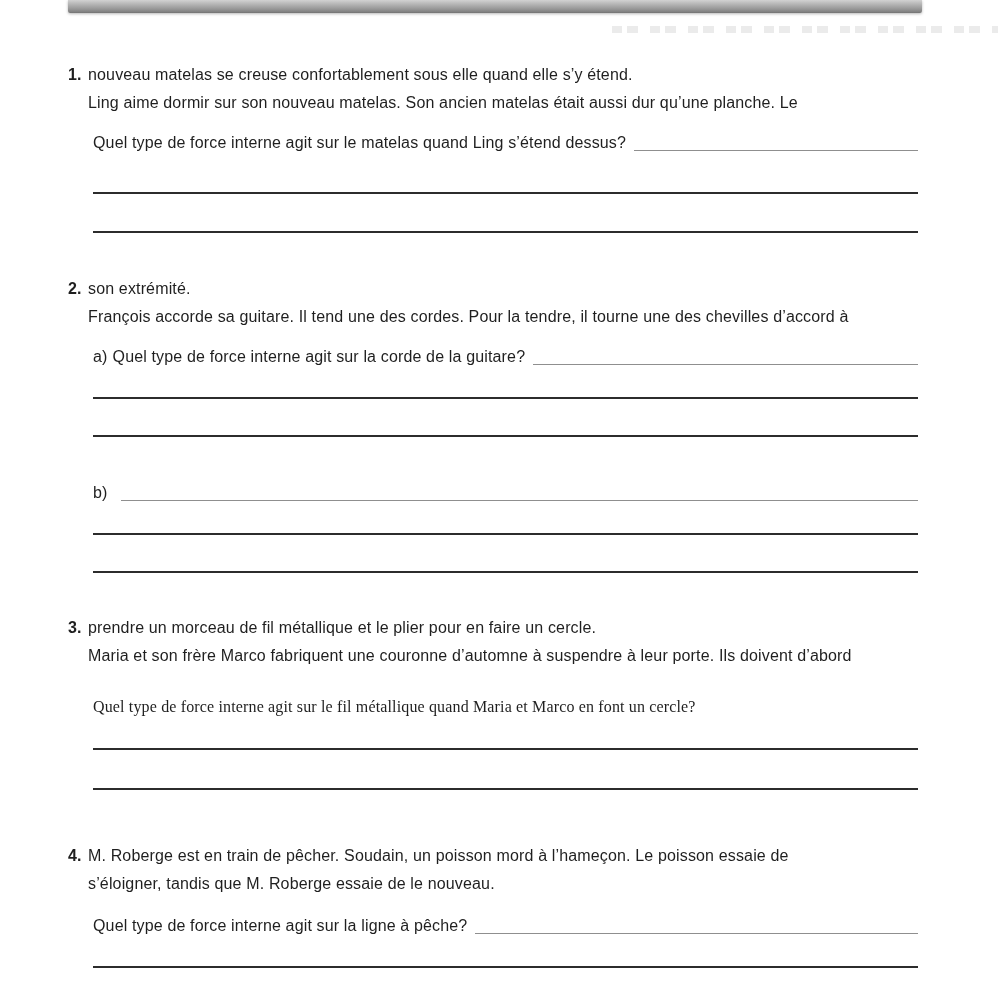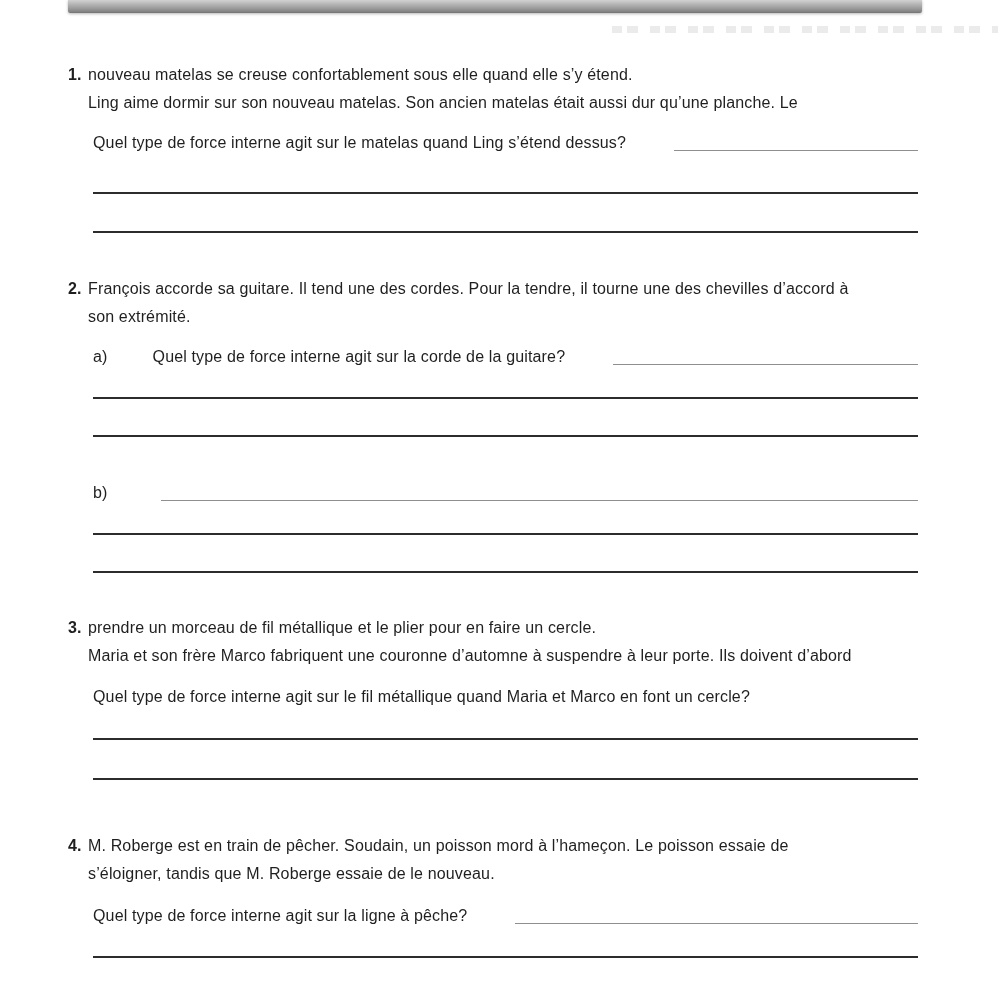--- a/index.html
+++ b/index.html
@@ -48,39 +48,38 @@
     position: absolute; left: 0; top: 0;
     font-weight: 700;
   }
 
   .q-row {
     display: flex;
     align-items: flex-end;
     margin-left: 25px;
     line-height: 27px;
     white-space: nowrap;
-    gap: 40px;
   }
   .q-label { margin-right: 5px; }
   .fill-line {
     flex: 1;
     border-bottom: 1.5px solid #8f8f8f;
     margin: 0 0 5px 8px;
     min-width: 40px;
   }
 
   .answer-line {
     margin-left: 25px;
     height: 0;
     border-bottom: 2px solid #2c2c2c;
   }
 
   
   .mt-13 { margin-top: 13px; }
-  .mt-14 { margin-top: 14px; }
+  .mt-14 { margin-top: 24px; font-family: Liberation Serif, serif; }
   .mt-15 { margin-top: 15px; }
   .mt-27 { margin-top: 27px; }
   .mt-28 { margin-top: 28px; }
   .mt-36 { margin-top: 36px; }
   .mt-37 { margin-top: 37px; }
   .mt-38 { margin-top: 38px; }
   .mt-41 { margin-top: 41px; }
   .mt-42 { margin-top: 42px; }
   .mt-52 { margin-top: 52px; }
 </style>
@@ -103,22 +102,22 @@
       <span>Quel type de force interne agit sur le matelas quand Ling s’étend dessus?</span>
       <span class="fill-line"></span>
     </div>
     <div class="answer-line mt-36"></div>
     <div class="answer-line mt-37"></div>
   </div>
 
   <div class="q-block mt-42">
     <div class="q-para">
       <span class="q-num">2.</span>
+      <div>son extrémité.</div>
       <div>François accorde sa guitare. Il tend une des cordes. Pour la tendre, il tourne une des chevilles d’accord à</div>
-      <div>son extrémité.</div>
     </div>
     <div class="q-row mt-13">
       <span class="q-label">a)</span>
       <span>Quel type de force interne agit sur la corde de la guitare?</span>
       <span class="fill-line"></span>
     </div>
     <div class="answer-line mt-27"></div>
     <div class="answer-line mt-36"></div>
     <div class="q-row mt-42">
       <span class="q-label">b)</span>

